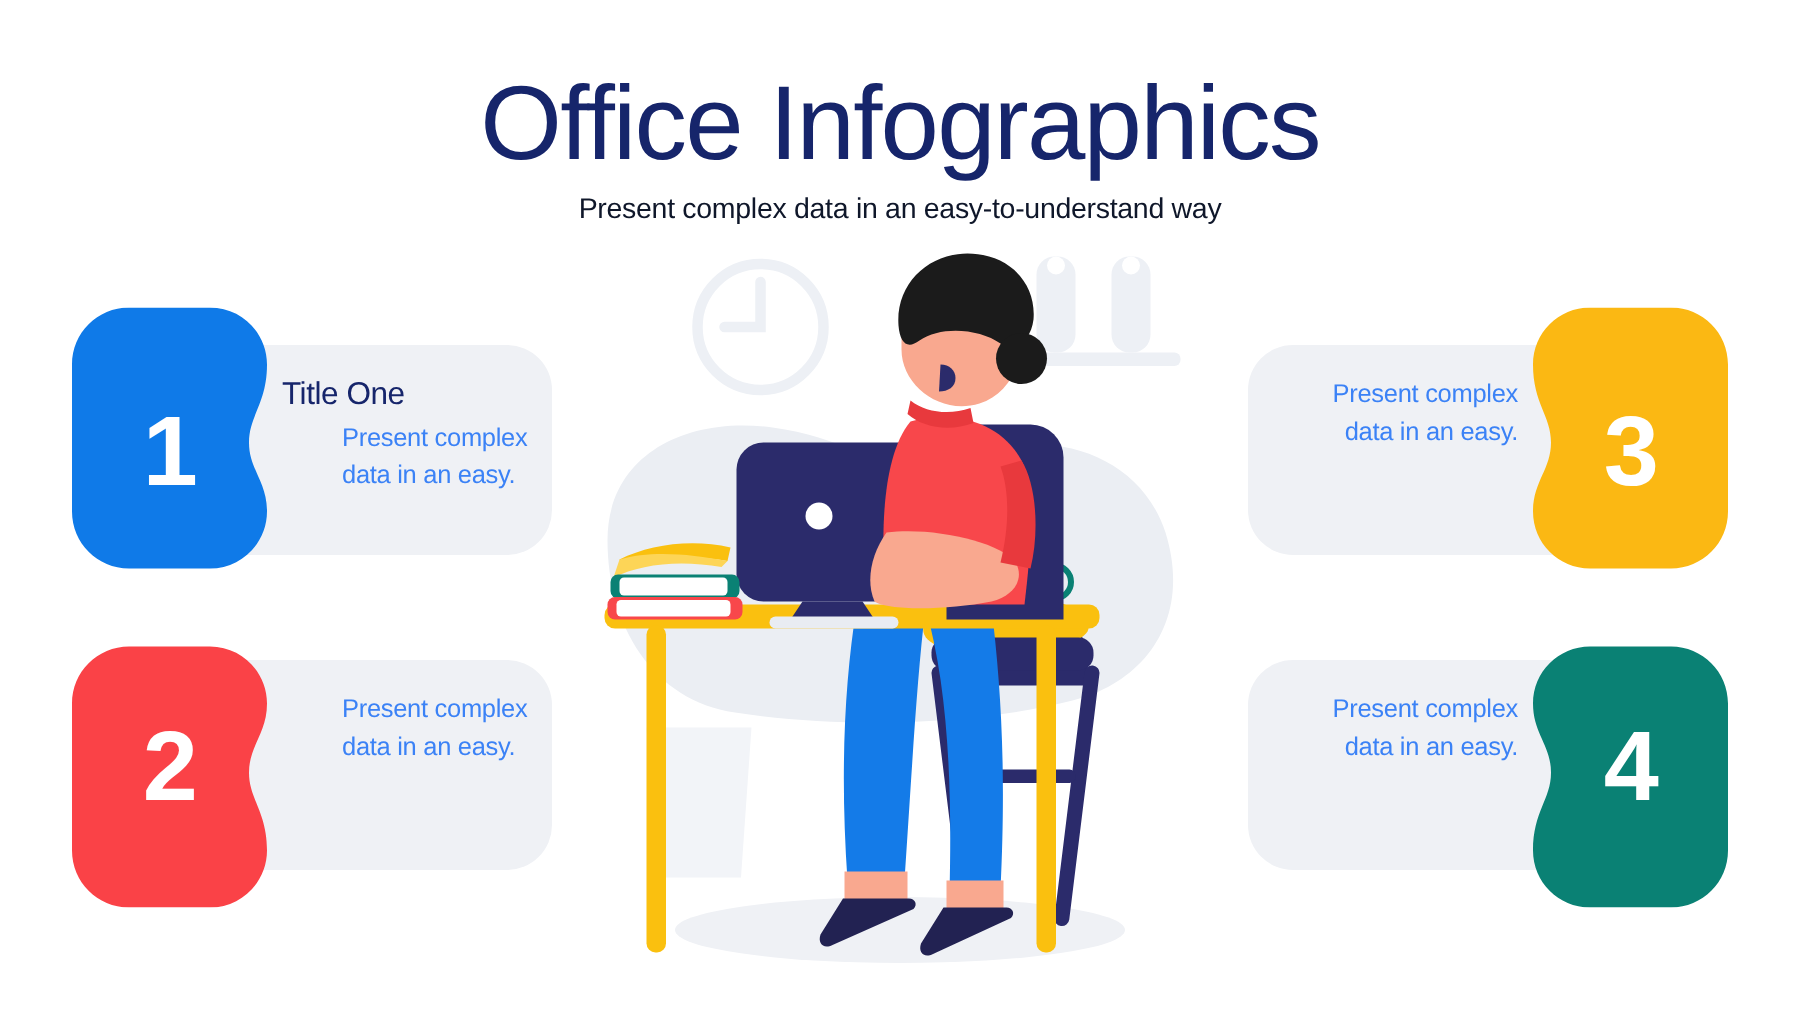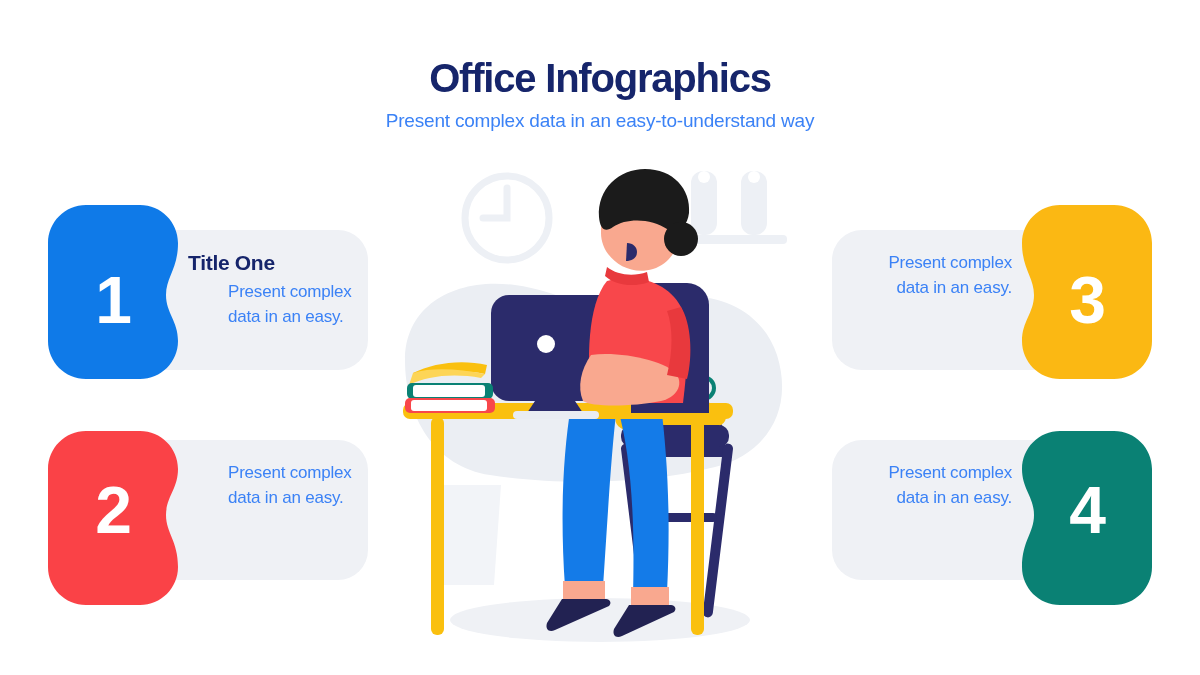--- a/index.html
+++ b/index.html
@@ -20,26 +20,26 @@
 
   
   #header {
     position: absolute;
     left: 0;
     top: 46px;
     width: 1200px;
     text-align: center;
   }
   #page-title {
-    font-size: 40px;
-    font-weight: bold;
+    font-size: 70px;
+    font-weight: normal;
     letter-spacing: -1.2px;
     color: #16256B;
     line-height: 1.0;
-    margin: 12px;
+    margin: 1px;
   }
   #page-subtitle {
     font-size: 19px;
     color: #8A8F99;
     margin-top: 12px;
     letter-spacing: -0.2px;
   }
 
   
   .info-card {
@@ -88,21 +88,21 @@
   .card-text {
     position: absolute;
     top: 46px;
     width: 215px;
   }
   .info-card.left .card-text  { left: 140px; text-align: left; }
   .info-card.right .card-text { right: 140px; text-align: right; }
 
   .card-title {
     font-size: 21px;
-    font-weight: bold;
+    font-weight: normal;
     color: #16256B;
     letter-spacing: -0.3px;
     margin-bottom: 5px;
   }
   .card-desc {
     font-size: 17px;
     color: #3b82f6;
     line-height: 1.45;
     letter-spacing: -0.2px;
     margin-left: 40px;
@@ -118,21 +118,21 @@
   }
   #illustration svg { display: block; }
 </style>
 </head>
 <body>
 
 <div id="slide">
 
   <div id="header">
     <div id="page-title" style="color: rgb(22, 37, 107);">Office Infographics</div>
-    <div id="page-subtitle" style="color: #3b82f6;">Present complex data in an easy-to-understand way</div>
+    <div id="page-subtitle" style="color: #0f172a;">Present complex data in an easy-to-understand way</div>
   </div>
 
   <div class="info-card left" style="left:48px; top:205px;">
     <div class="card-panel" style="background: rgb(239, 241, 245);"></div>
     <div class="badge">
       <svg viewBox="0 0 145 190" xmlns="http://www.w3.org/2000/svg">
         <path id="badge-shape-1" d="M38,0 H92 C113,0 130,17 130,38 C130,64 118,72 118,90
                  C118,108 130,116 130,136 C130,157 113,174 92,174
                  H38 C17,174 0,157 0,136 V38 C0,17 17,0 38,0 Z" fill="#0F7AE8"></path>
       </svg>

